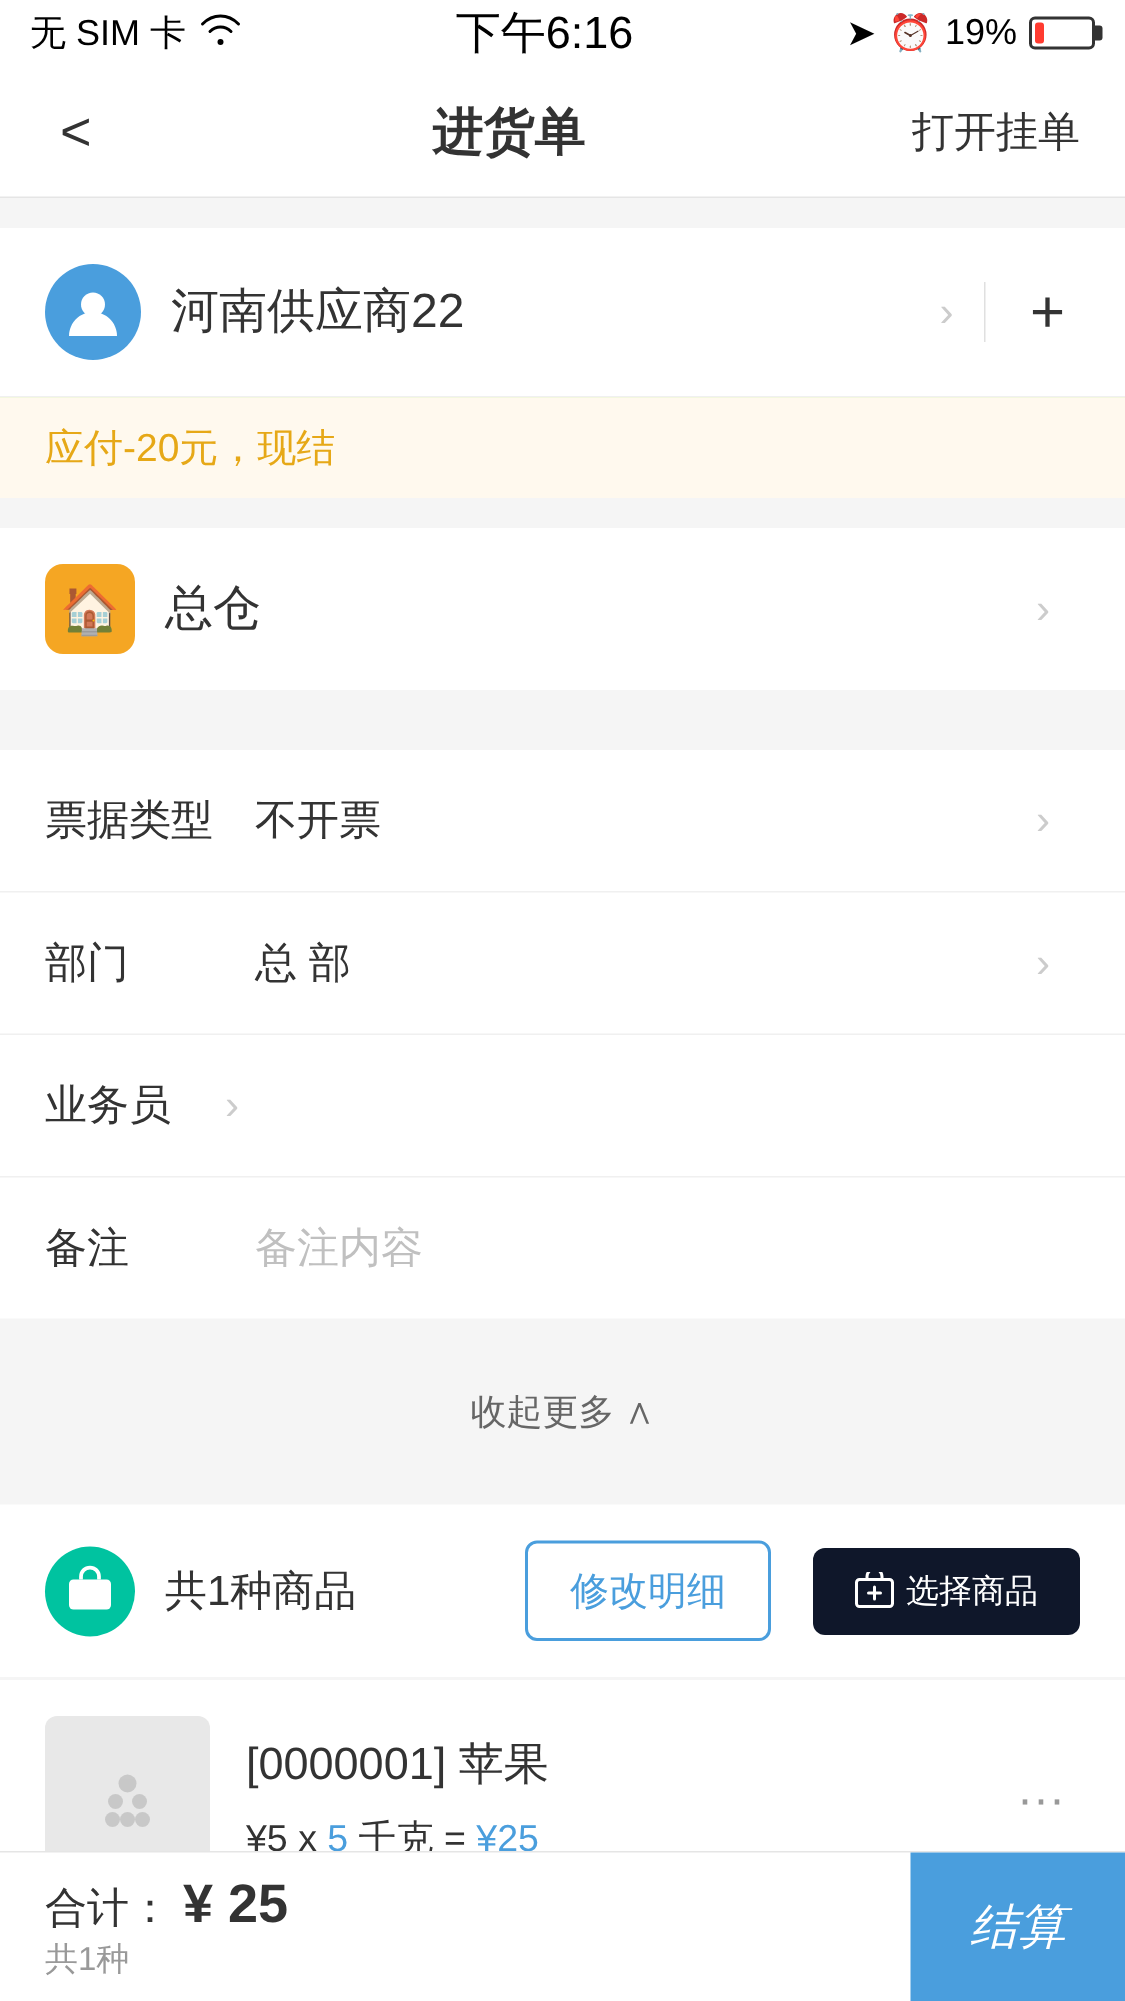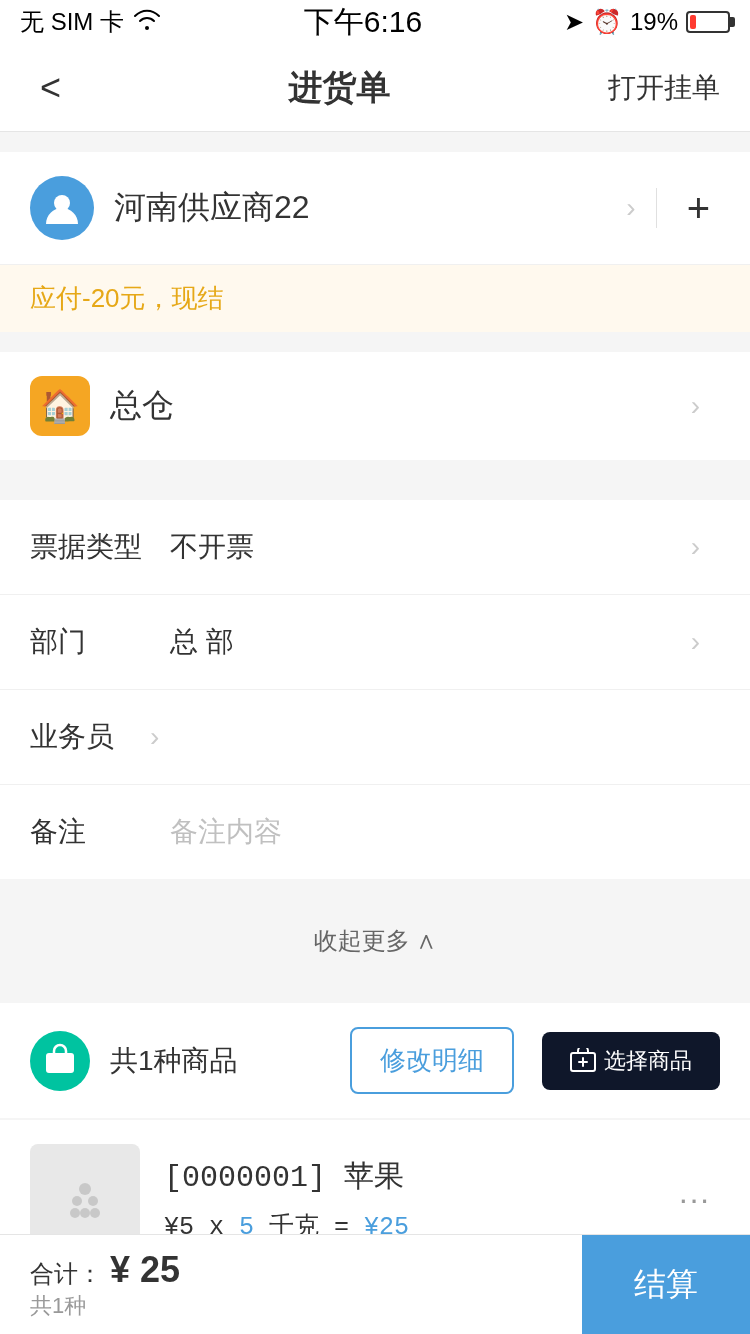--- a/index.html
+++ b/index.html
@@ -273,21 +273,20 @@
       margin-right: 24px;
       flex-shrink: 0;
       display: flex;
       align-items: center;
       justify-content: center;
       overflow: hidden;
     }
     .product-thumb svg { width: 60px; height: 60px; opacity: 0.5; }
     .product-info {
       flex: 1;
-      font-family: Liberation Mono, monospace;
     }
     .product-name {
       font-size: 30px;
       color: #333;
       margin-bottom: 12px;
     }
     .product-price {
       font-size: 25px;
       color: #333;
     }
@@ -311,21 +310,21 @@
       display: flex;
       align-items: center;
       background: #fff;
       border-top: 1px solid #e5e5e5;
     }
     .bottom-total {
       flex: 1;
       padding: 0 30px;
     }
     .total-line {
-      font-size: 24px;
+      font-size: 28px;
       color: #333;
     }
     .total-amount {
       font-size: 36px;
       font-weight: 600;
       color: #333;
     }
     .total-count {
       font-size: 22px;
       color: #999;
@@ -336,30 +335,31 @@
       background: #f5a623;
       color: #fff;
       font-size: 32px;
       display: flex;
       align-items: center;
       justify-content: center;
       cursor: pointer;
       border: none;
     }
     .btn-checkout {
-      width: 168px;
+      width: 143px;
       height: 100px;
       background: #4a9edd;
       color: #fff;
       font-size: 32px;
       display: flex;
       align-items: center;
       justify-content: center;
       cursor: pointer;
       border: none;
+      font-style: italic;
     }
   </style>
 </head>
 <body>
 
 <div class="status-bar">
   <div class="status-left">
     <span>无 SIM 卡</span>
     <span>
       <svg width="30" height="22" viewBox="0 0 30 22" fill="none">

